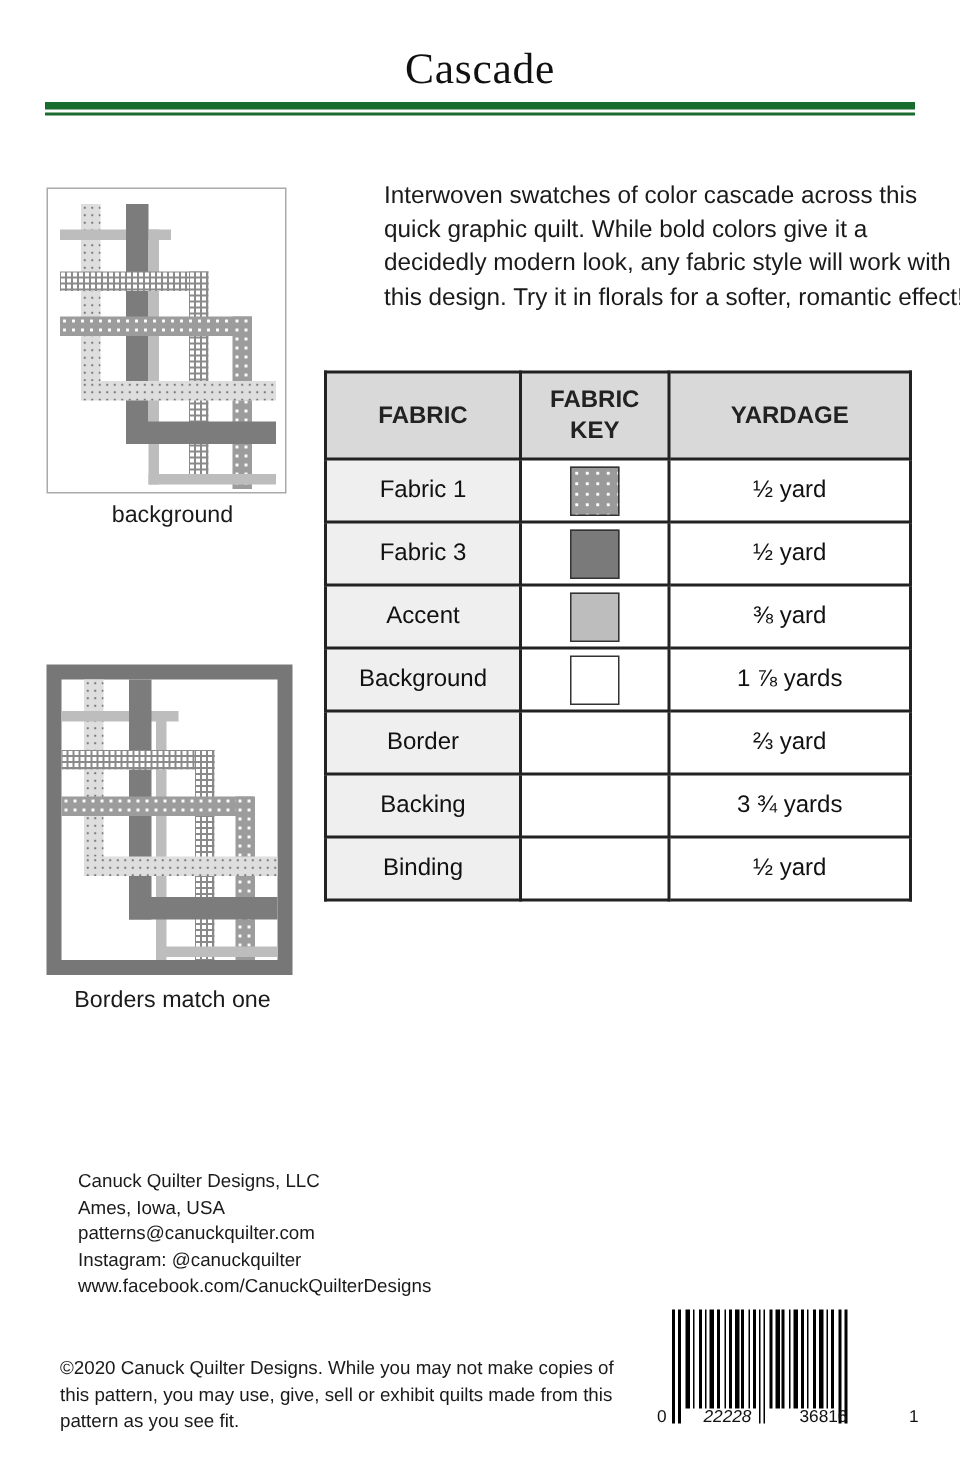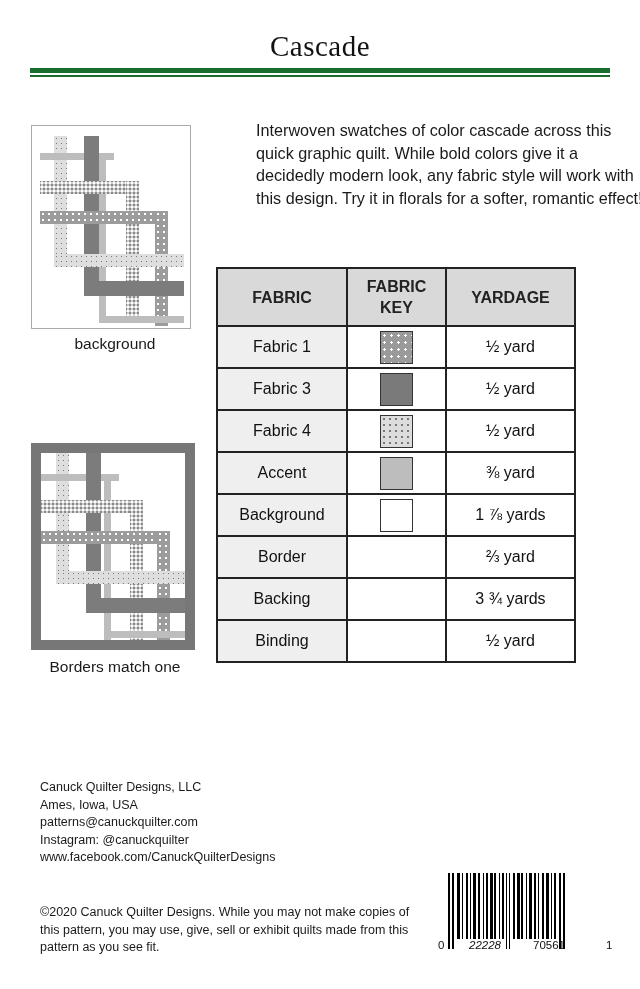--- a/index.html
+++ b/index.html
@@ -1,21 +1,21 @@
 <!DOCTYPE html>
 <html><head>
 <meta charset="utf-8">
 <style>
   html,body{margin:0;padding:0;background:#fff;}
   body{width:640px;height:989px;position:relative;overflow:hidden;font-family:"Liberation Sans","DejaVu Sans",sans-serif;color:#111;}
   .title{position:absolute;left:0;top:30px;width:640px;text-align:center;font-family:"Liberation Serif","DejaVu Serif",serif;font-size:29px;letter-spacing:0.5px;color:#111;}
   .rule1{position:absolute;left:30px;top:68px;width:580px;height:5px;background:#1a6b2e;}
   .rule2{position:absolute;left:30px;top:75px;width:580px;height:2px;background:#1a6b2e;}
   .desc{position:absolute;left:228px;top:119px;width:390px;font-size:16.2px;line-height:22.5px;color:#1a1a1a;margin-left:28px;}
-  table.yard{position:absolute;left:216px;top:267px;width:360px;border-collapse:collapse;font-size:16px;}
+  table.yard{position:absolute;left:216px;top:247px;width:392px;border-collapse:collapse;font-size:16px;}
   table.yard td, table.yard th{border:2px solid #222;text-align:center;height:40px;padding:0;}
   table.yard th{background:#d9d9d9;font-weight:bold;height:56px;font-size:16px;line-height:21px;color:#222;}
   table.yard td.name{background:#efefef;width:128px;}
   table.yard td.key{width:97px;background:#fff;}
   table.yard td.amt{background:#fff;}
   .sw{display:inline-block;width:33px;height:33px;border:1.5px solid #333;vertical-align:middle;box-sizing:border-box;}
   .sw.f1{background-color:#9a9a9a;background-image:radial-gradient(#fff 1px,transparent 1.3px);background-size:7px 7px;}
   .sw.f2{background-color:#8a8a8a;background-image:radial-gradient(#fff 1.8px,transparent 2px);background-size:5px 5px;}
   .sw.f3{background:#7a7a7a;}
   .sw.f4{background-color:#dcdcdc;background-image:radial-gradient(#777 0.8px,transparent 1.1px);background-size:6px 6px;}
@@ -26,21 +26,21 @@
   .q2{left:31px;top:443px;width:164px;height:207px;border:10px solid #777;background:#fff;}
   .strip{position:absolute;}
   .s-dark{background:#7c7c7c;}
   .s-light{background:#bdbdbd;}
   .s-dot{background-color:#9c9c9c;background-image:radial-gradient(#fff .9px,transparent 1.2px);background-size:6px 6px;}
   .s-check{background-color:#8a8a8a;background-image:radial-gradient(#fff 1.5px,transparent 1.7px);background-size:4px 4px;}
   .s-chev{background-color:#dedede;background-image:radial-gradient(#777 .8px,transparent 1px);background-size:5px 5px;}
   .caption{position:absolute;text-align:center;font-size:15.5px;line-height:21px;color:#1a1a1a;}
   .c1{left:28px;top:333px;width:174px;}
   .c2{left:28px;top:656px;width:174px;}
-  .contact{position:absolute;left:40px;top:779px;font-size:12.5px;line-height:17.5px;color:#1a1a1a;}
+  .contact{position:absolute;left:52px;top:779px;font-size:12.5px;line-height:17.5px;color:#1a1a1a;}
   .copy{position:absolute;left:40px;top:904px;width:390px;font-size:12.5px;line-height:17.5px;color:#1a1a1a;}
   .barcode{position:absolute;left:438px;top:873px;width:180px;height:82px;}
   .bars{position:absolute;left:10px;top:0;width:150px;height:66px;display:flex;align-items:flex-start;}
   .bars span{display:block;background:#000;height:66px;}
   .bar-num{position:absolute;font-size:11.5px;color:#111;top:66px;}
 </style>
 </head>
 <body>
 
 <div class="title">Cascade</div>
@@ -93,25 +93,20 @@
   </thead>
   <tbody>
     <tr>
       <td class="name">Fabric 1</td>
       <td class="key"><span class="sw f1"></span></td>
       <td class="amt">½ yard</td>
     </tr>
     <tr>
       <td class="name">Fabric 3</td>
       <td class="key"><span class="sw f3"></span></td>
-      <td class="amt">½ yard</td>
-    </tr>
-    <tr>
-      <td class="name">Fabric 4</td>
-      <td class="key"><span class="sw f4"></span></td>
       <td class="amt">½ yard</td>
     </tr>
     <tr>
       <td class="name">Accent</td>
       <td class="key"><span class="sw acc"></span></td>
       <td class="amt">⅜ yard</td>
     </tr>
     <tr>
       <td class="name">Background</td>
       <td class="key"><span class="sw bg"></span></td>
@@ -172,15 +167,15 @@
       <span style="width:1px;margin-right:3px"></span>
       <span style="width:2px;margin-right:2px"></span>
       <span style="width:3px;margin-right:2px"></span>
       <span style="width:1px;margin-right:2px"></span>
       <span style="width:2px;margin-right:3px"></span>
     <span style="width:2px;margin-right:2px;height:76px"></span>
       <span style="width:2px;height:76px"></span>
   </div>
   <span class="bar-num" style="left:0;">0</span>
   <span class="bar-num" style="left:31px;font-style:italic;">22228</span>
-  <span class="bar-num" style="left:95px;">70561</span>
+  <span class="bar-num" style="left:95px;">36816</span>
   <span class="bar-num" style="left:168px;">1</span>
 </div>
 
 </body></html>

